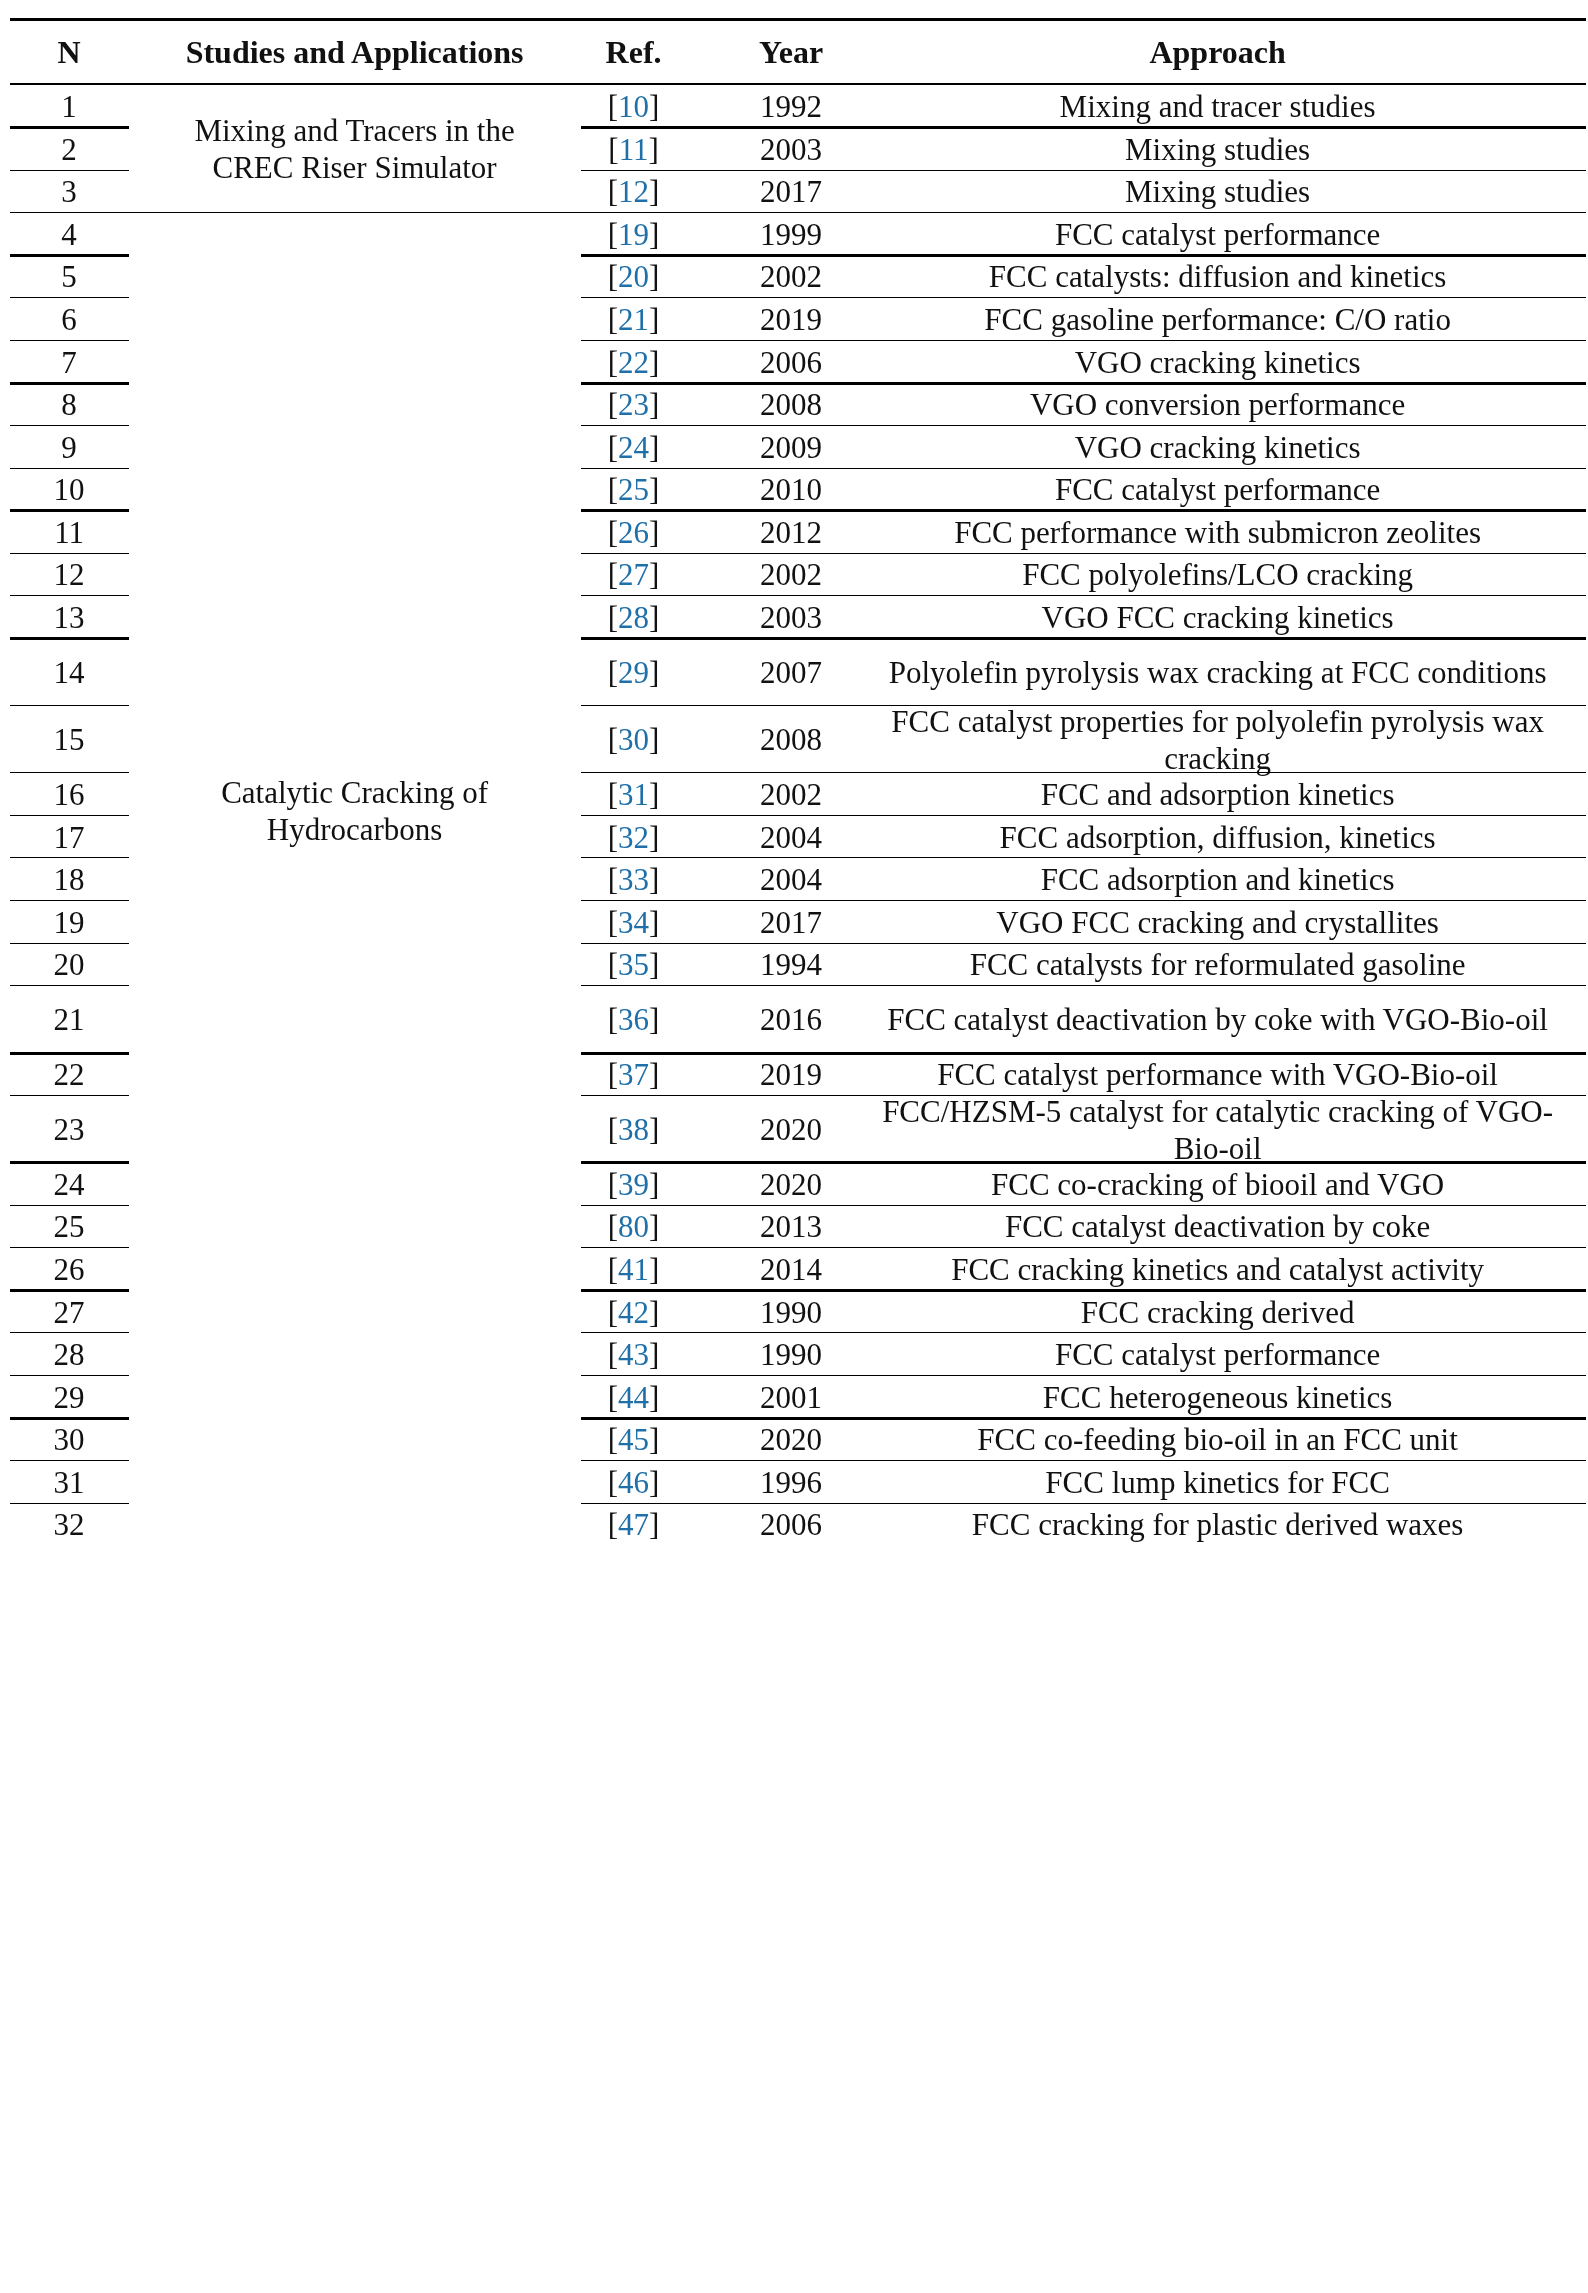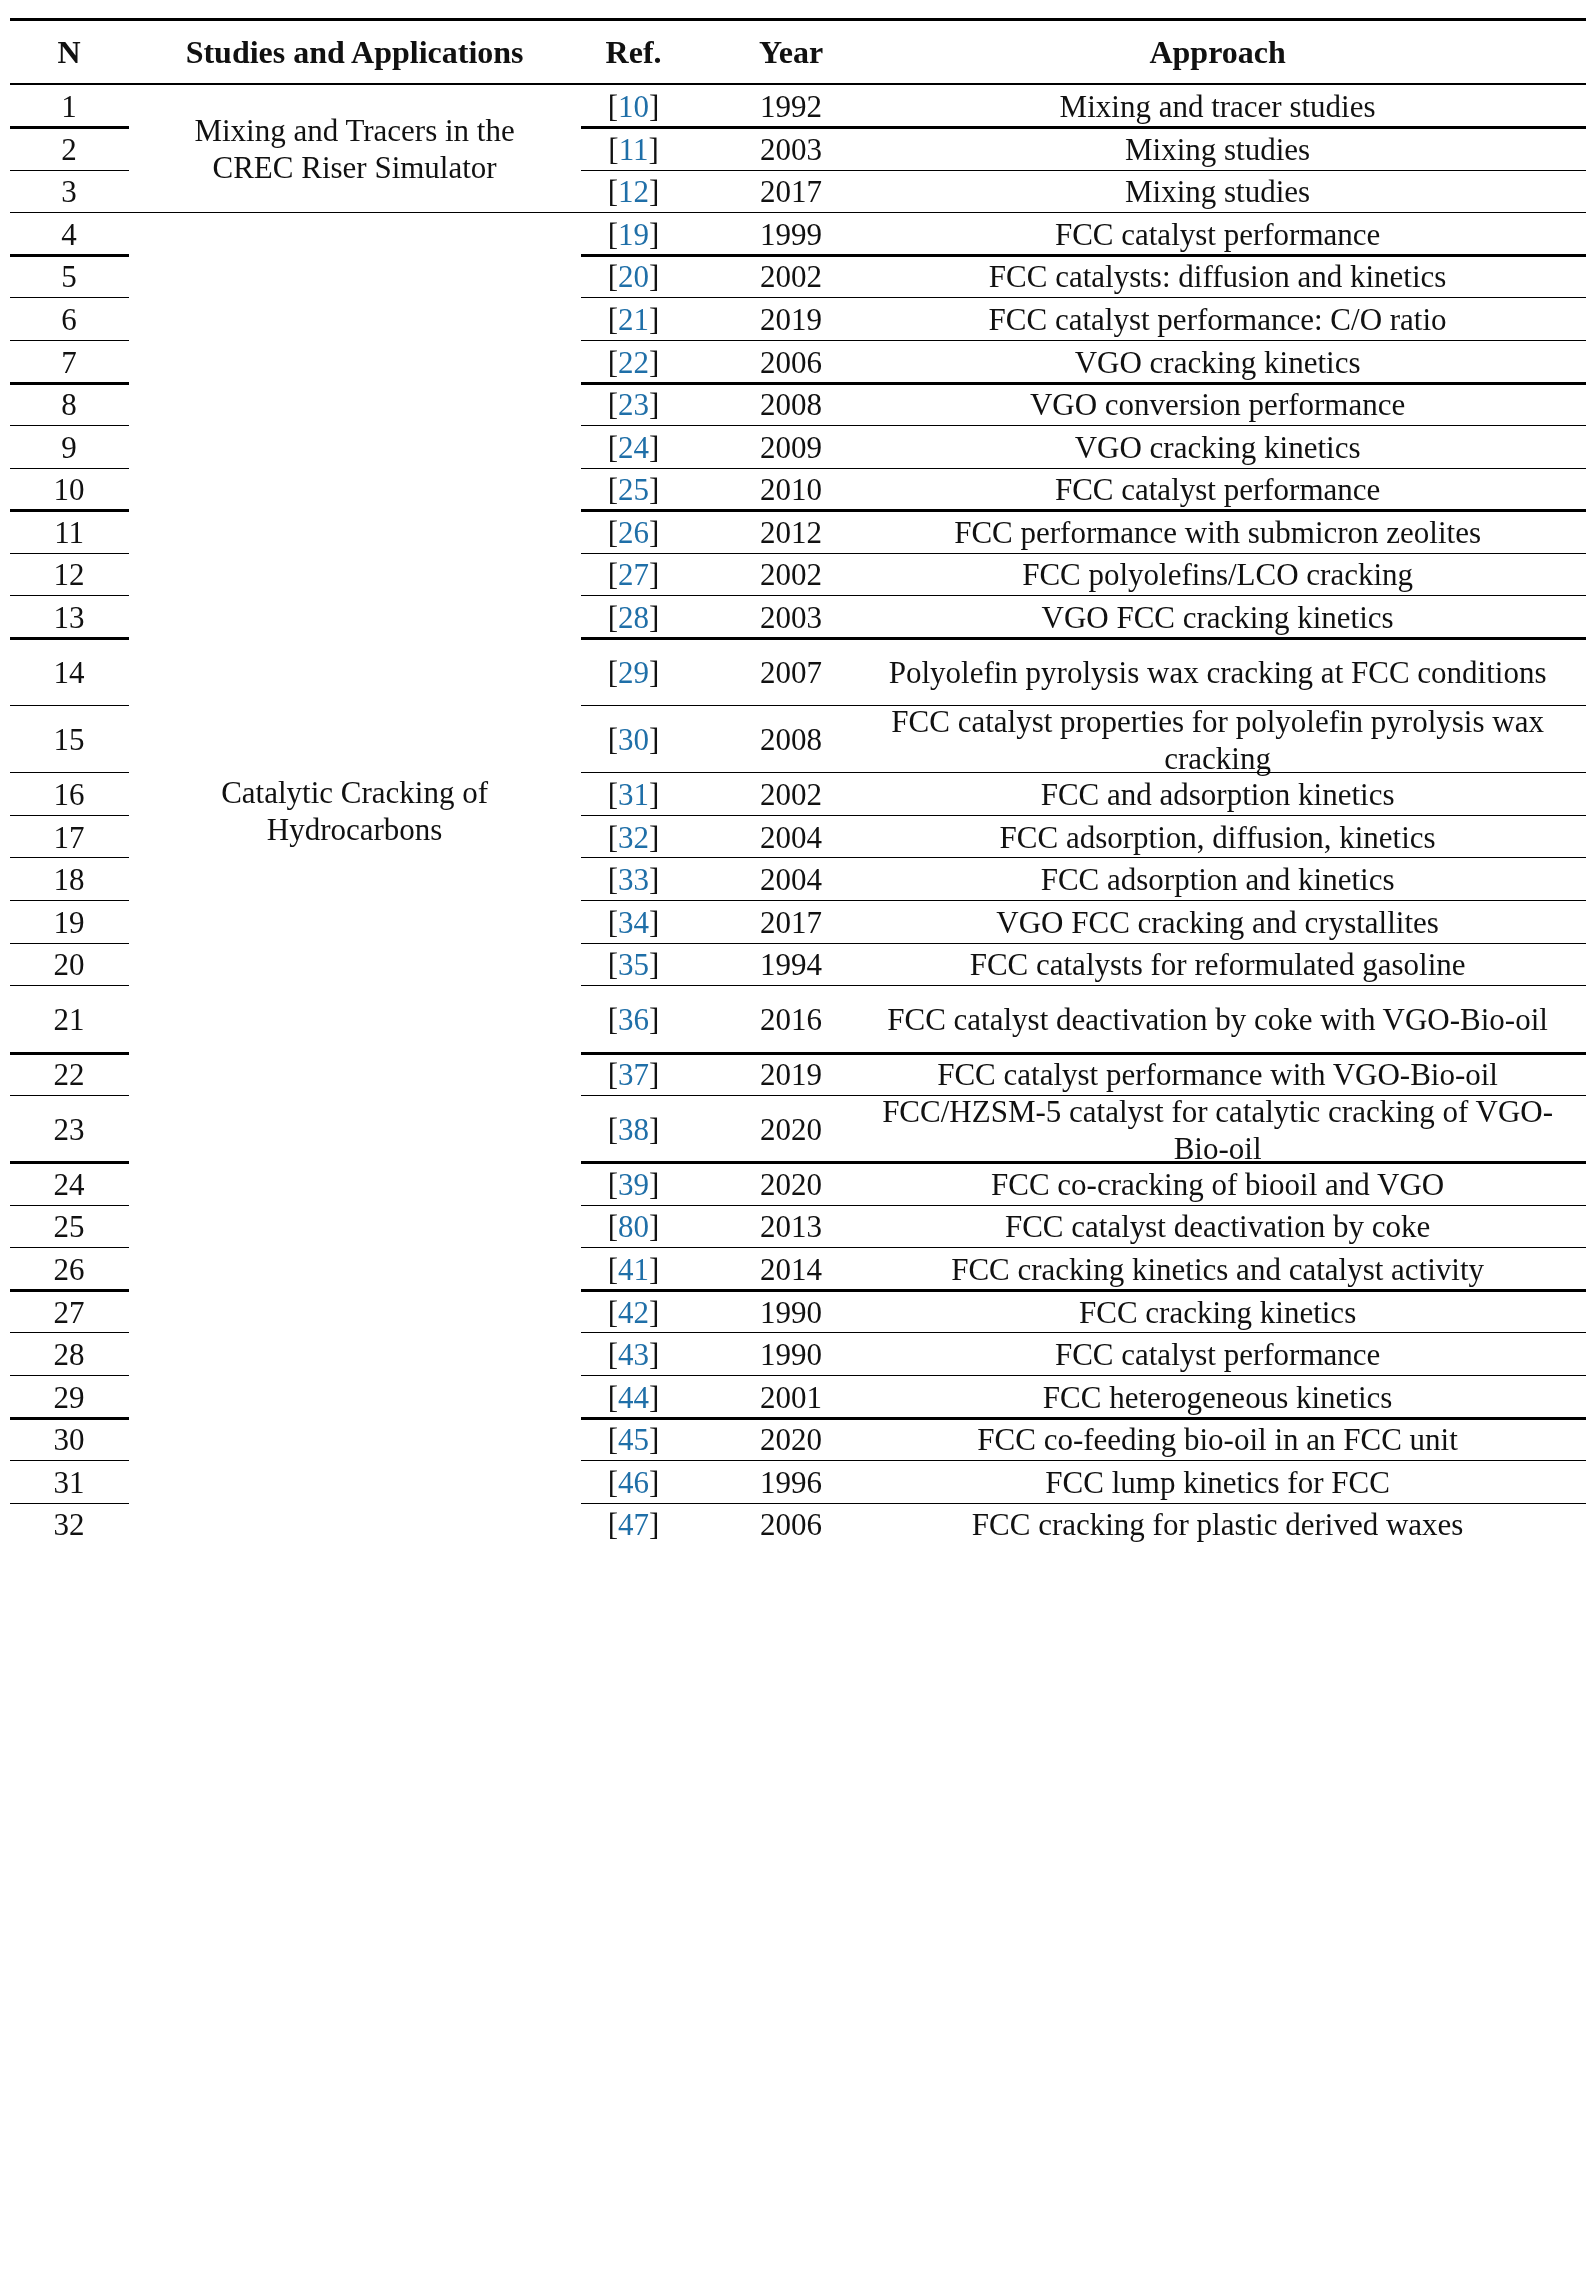--- a/index.html
+++ b/index.html
@@ -119,21 +119,21 @@
       <div class="sep-n" style="top: 279px; height: 1.4px;"></div>
       <div class="sep-r" style="top: 279px; height: 1.4px;"></div>
       <div class="row" style="top: 280px; height: 43px;">
         <div class="cell c-n" style="height:43px">6</div>
         <div class="cell c-ref" style="height:43px">
           <span class="bracket">[</span>
           <a class="ref-link">21</a>
           <span class="bracket">]</span>
         </div>
         <div class="cell c-year" style="height:43px">2019</div>
-        <div class="cell c-appr" style="height:43px;padding:0 29px;box-sizing:border-box">FCC catalyst performance: C/O ratio</div>
+        <div class="cell c-appr" style="height:43px;padding:0 29px;box-sizing:border-box">FCC gasoline performance: C/O ratio</div>
       </div>
       <div class="sep-n" style="top: 322px; height: 1.4px;"></div>
       <div class="sep-r" style="top: 322px; height: 1.4px;"></div>
       <div class="row" style="top: 323px; height: 43px;">
         <div class="cell c-n" style="height:43px">7</div>
         <div class="cell c-ref" style="height:43px">
           <span class="bracket">[</span>
           <a class="ref-link">22</a>
           <span class="bracket">]</span>
         </div>
@@ -371,21 +371,21 @@
       <div class="sep-n" style="top: 1271px; height: 2.9px;"></div>
       <div class="sep-r" style="top: 1271px; height: 2.9px;"></div>
       <div class="row" style="top: 1273px; height: 43px;">
         <div class="cell c-n" style="height:43px">27</div>
         <div class="cell c-ref" style="height:43px">
           <span class="bracket">[</span>
           <a class="ref-link">42</a>
           <span class="bracket">]</span>
         </div>
         <div class="cell c-year" style="height:43px">1990</div>
-        <div class="cell c-appr" style="height:43px;padding:0 29px;box-sizing:border-box">FCC cracking kinetics</div>
+        <div class="cell c-appr" style="height:43px;padding:0 29px;box-sizing:border-box">FCC cracking derived</div>
       </div>
       <div class="sep-n" style="top: 1314px; height: 1.4px;"></div>
       <div class="sep-r" style="top: 1314px; height: 1.4px;"></div>
       <div class="row" style="top: 1315px; height: 43px;">
         <div class="cell c-n" style="height:43px">28</div>
         <div class="cell c-ref" style="height:43px">
           <span class="bracket">[</span>
           <a class="ref-link">43</a>
           <span class="bracket">]</span>
         </div>

